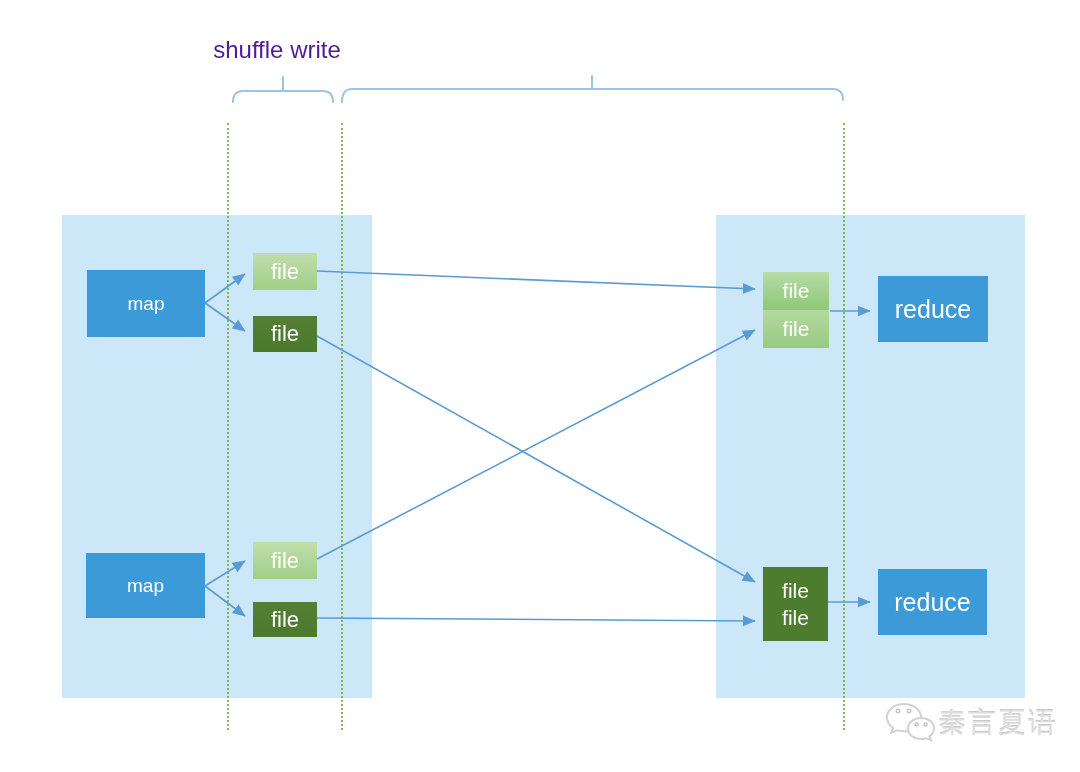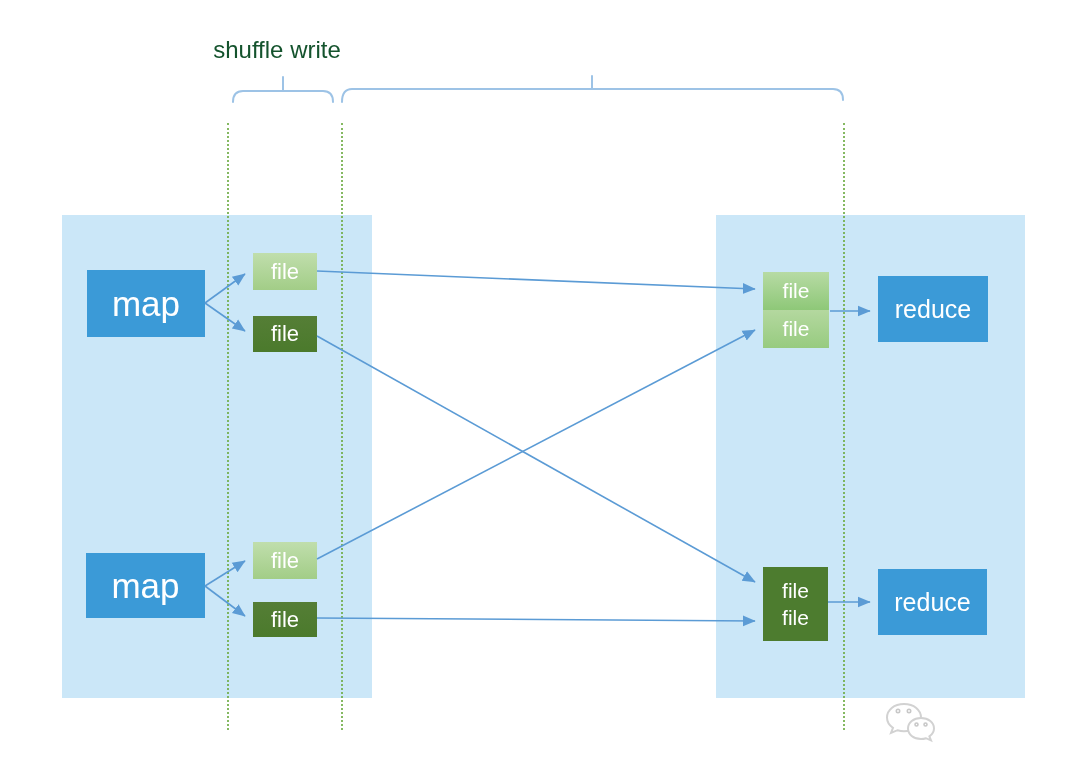--- a/index.html
+++ b/index.html
@@ -6,26 +6,26 @@
   #canvas{position:relative;width:1080px;height:772px;background:#ffffff;overflow:hidden;
           font-family:"Liberation Sans","DejaVu Sans",sans-serif;}
   .panel{position:absolute;background:#cbe7f8;}
   #left-panel{left:62px;top:215px;width:310px;height:483px;}
   #right-panel{left:716px;top:215px;width:309px;height:483px;}
   .guide{position:absolute;top:123px;height:607px;width:0;border-left:2px dotted #70ad47;opacity:.85;}
   #guide-1{left:227px;}
   #guide-2{left:341px;}
   #guide-3{left:843px;}
   .phase-label{position:absolute;top:36px;width:220px;text-align:center;
-               font-size:24px;color:#14532d;}
+               font-size:24px;color:#4c1d95;}
   #label-write{left:167px;}
   #label-read{left:457px;}
   .node{position:absolute;display:flex;align-items:center;justify-content:center;
         color:#fff;}
-  .blue-node{background:#3b9ad7;font-size:35px;}
+  .blue-node{background:#3b9ad7;font-size:19px;}
   #map-top{left:87px;top:270px;width:118px;height:67px;}
   #map-bottom{left:86px;top:553px;width:119px;height:65px;}
   #reduce-top{left:878px;top:276px;width:110px;height:66px;font-size:25px;}
   #reduce-bottom{left:878px;top:569px;width:109px;height:66px;font-size:25px;}
   .file-light{background:linear-gradient(180deg,#c0deac,#a2cd87);font-size:22px;}
   .file-dark{background:linear-gradient(180deg,#557e36,#4b7a2c);font-size:22px;}
   #file-t-light{left:253px;top:253px;width:64px;height:37px;}
   #file-t-dark{left:253px;top:316px;width:64px;height:36px;}
   #file-b-light{left:253px;top:542px;width:64px;height:37px;}
   #file-b-dark{left:253px;top:602px;width:64px;height:35px;}
@@ -105,15 +105,16 @@
         <path d="M22,6 C12,6 5,12 5,19.5 C5,24 7.5,27.5 11,29.8 L9,35 L15.5,32.2 C17.5,32.8 19.7,33.2 22,33.2 C32,33.2 39,27 39,19.5 C39,12 32,6 22,6 z"></path>
         <path d="M39,20 C31.5,20 26,24.7 26,30.5 C26,36.3 31.5,41 39,41 C40.8,41 42.5,40.7 44,40.2 L49,42.4 L47.4,38.3 C50.2,36.4 52,33.6 52,30.5 C52,24.7 46.5,20 39,20 z"></path>
       </g>
       <g stroke="#c8c8c8" stroke-width="1.6" fill="none">
         <circle cx="16" cy="13" r="1.7"></circle>
         <circle cx="27" cy="13" r="1.7"></circle>
         <circle cx="34.5" cy="26.5" r="1.5"></circle>
         <circle cx="43.5" cy="26.5" r="1.5"></circle>
       </g>
     </svg>
+    <span id="watermark-text">秦言夏语</span>
   </div>
 
 </div>
 
 </body></html>

